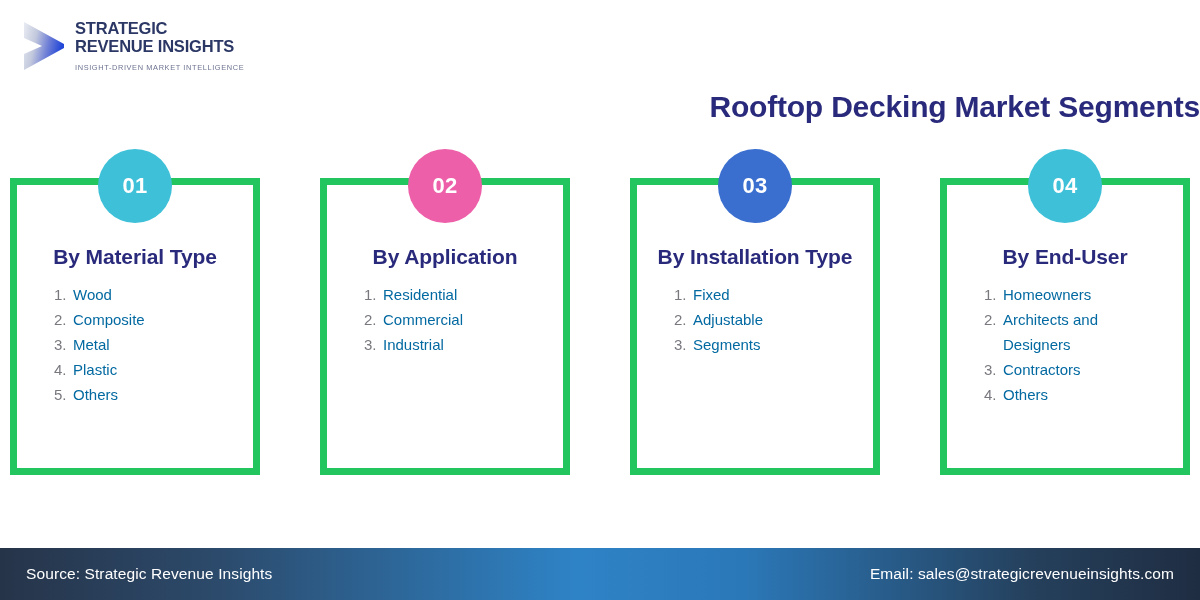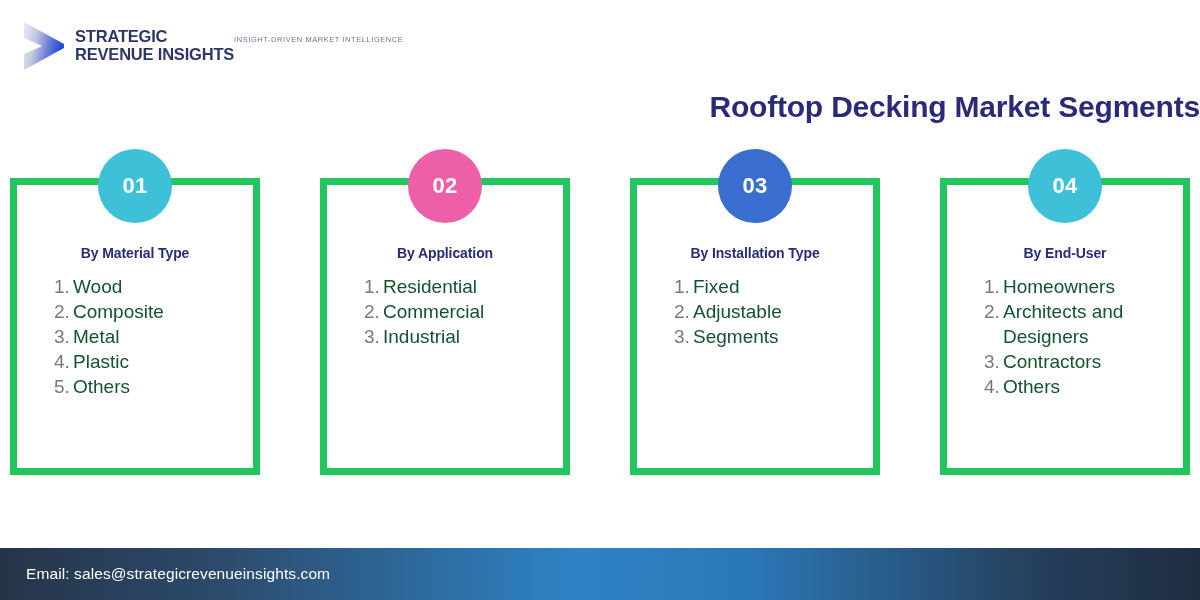--- a/index.html
+++ b/index.html
@@ -24,21 +24,21 @@
     display: flex;
     align-items: center;
     gap: 9px;
   }
   .logo-mark {
     width: 44px;
     height: 56px;
     flex: 0 0 auto;
     display: block;
   }
-  .logo-text { display: flex; flex-direction: row; }
+  .logo-text { display: flex; flex-direction: column; }
   .logo-name {
     font-size: 16.5px;
     font-weight: bold;
     line-height: 1.08;
     letter-spacing: -0.2px;
     color: #2b3765;
     white-space: pre-line;
   }
   .logo-tagline {
     margin-top: 7px;
@@ -93,38 +93,38 @@
     justify-content: center;
     color: #ffffff;
     font-size: 22px;
     font-weight: bold;
     letter-spacing: 0.3px;
   }
 
   .card-title {
     margin-top: 60px;
     text-align: center;
-    font-size: 14px;
+    font-size: 21px;
     font-weight: bold;
     color: #2a2a7c;
     letter-spacing: -0.1px;
   }
 
   .card-list {
     margin-top: 13px;
     padding-left: 23px;
     list-style: none;
     counter-reset: itm;
   }
   .card-list li {
     counter-increment: itm;
     position: relative;
-    font-size: 19px;
+    font-size: 15px;
     line-height: 25px;
-    color: #14532d;
+    color: #0369a1;
     padding-left: 19px;
   }
   .card-list li::before {
     content: counter(itm) ".";
     position: absolute;
     left: 0;
     top: 0;
     color: #78787f;
   }
 
@@ -218,14 +218,15 @@
       <li>Homeowners</li>
       <li>Architects and Designers</li>
       <li>Contractors</li>
       <li>Others</li>
     </ul>
   </div>
 
 </div>
 
 <div class="footer">
+  <div class="footer-text">Source: Strategic Revenue Insights</div>
   <div class="footer-text">Email: sales@strategicrevenueinsights.com</div>
 </div>
 
 </body></html>

